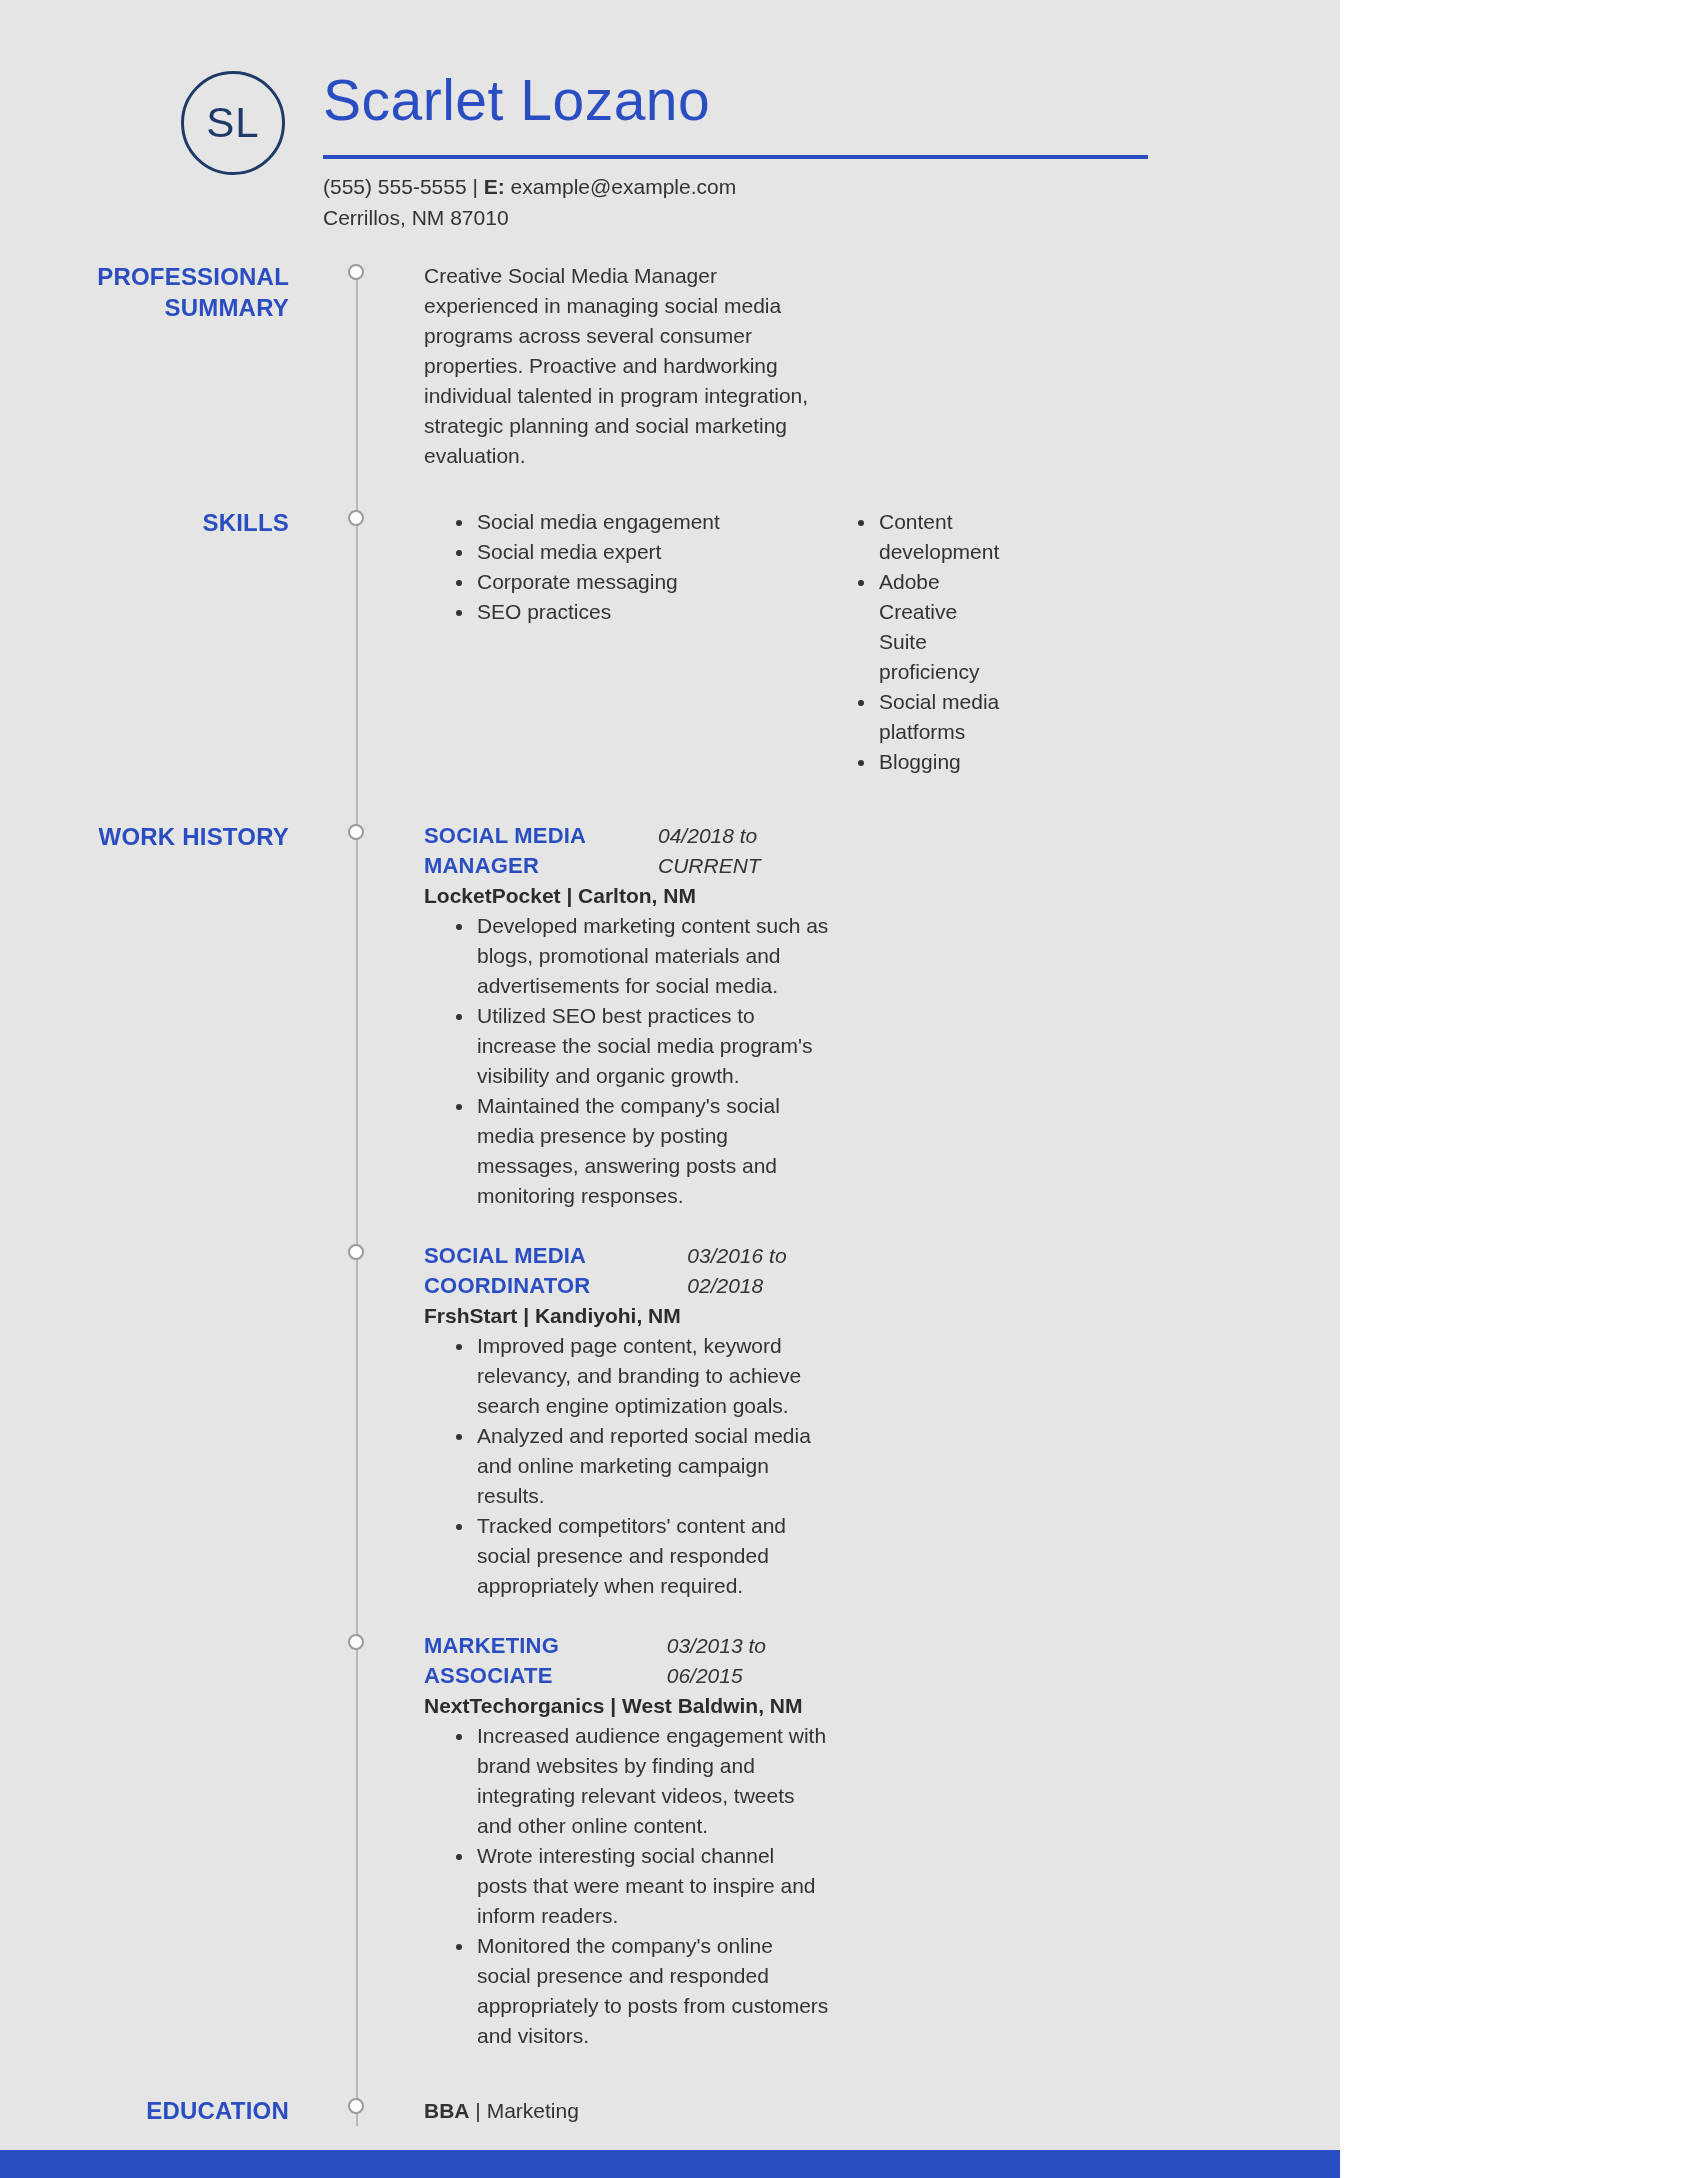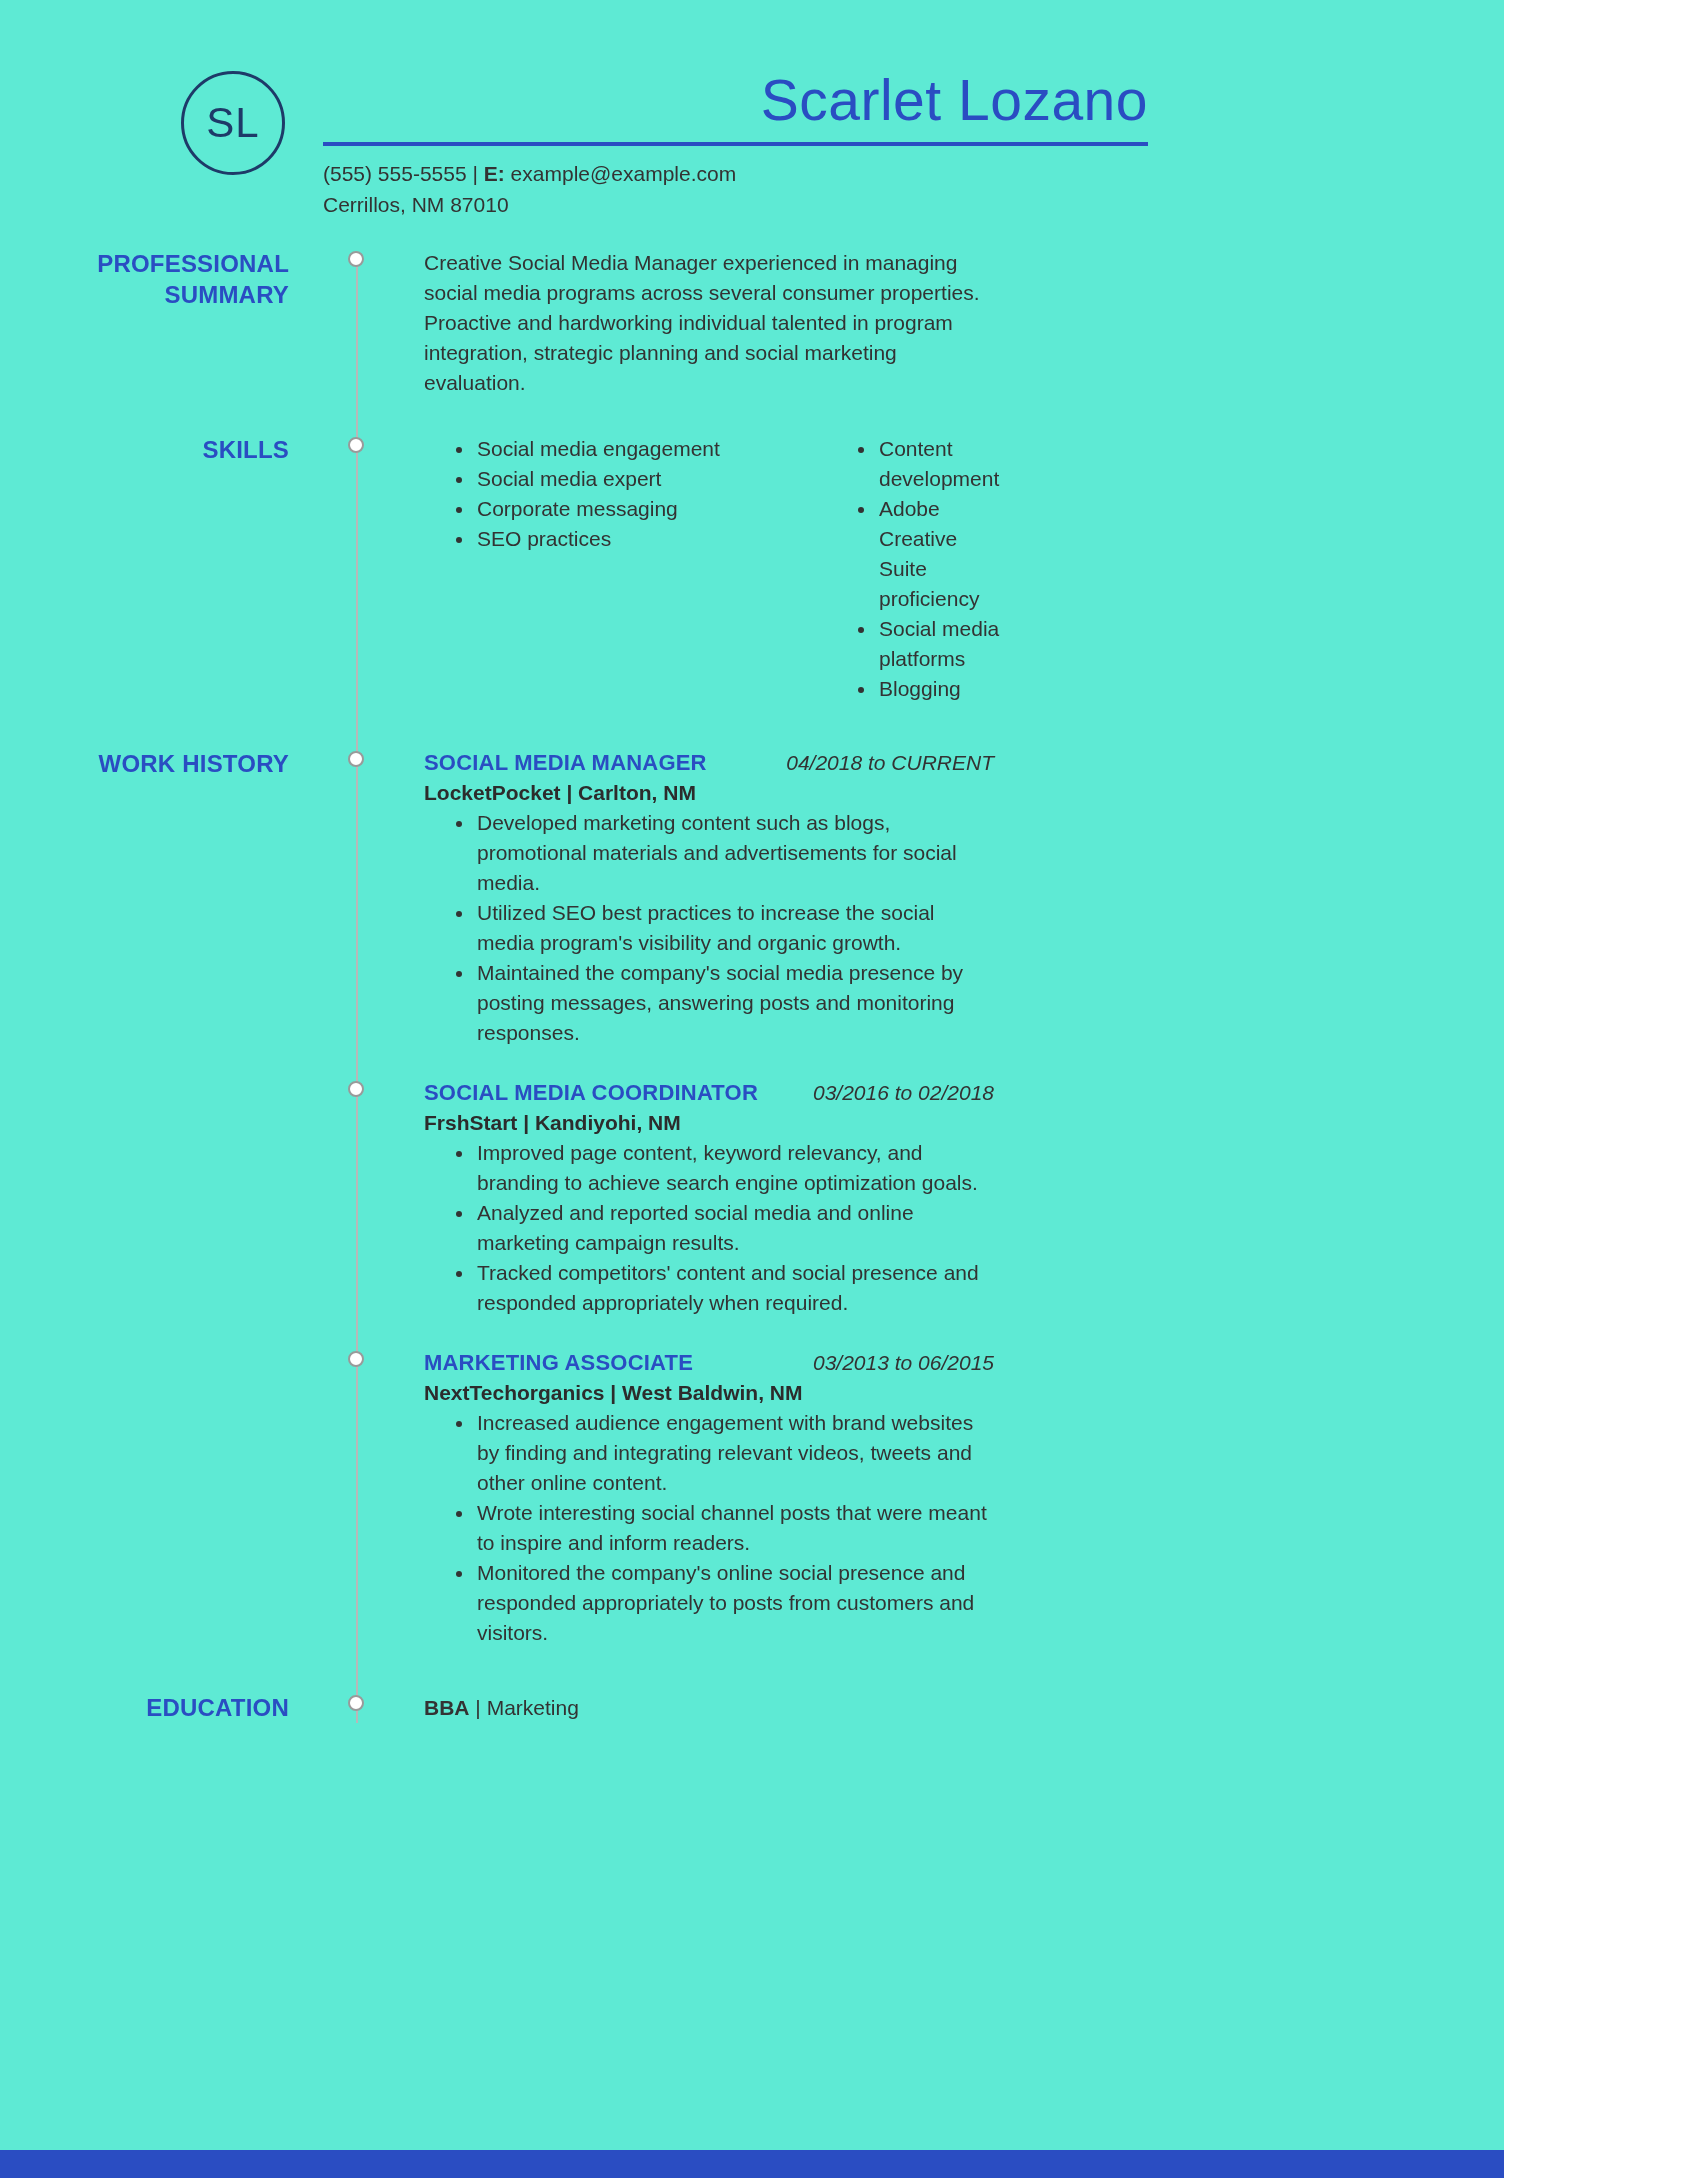--- a/index.html
+++ b/index.html
@@ -9,23 +9,23 @@
     --text:#333333;
   }
   *{box-sizing:border-box;}
   html,body{margin:0;padding:0;background:#ffffff;}
   body{
     font-family:"Liberation Sans","DejaVu Sans",sans-serif;
     color:var(--text);
   }
   .page{
     position:relative;
-    width:1504px;
+    width:1340px;
     height:2178px;
-    background:#5eead4;
+    background:#e5e5e5;
     overflow:hidden;
   }
 
   
   .header{
     display:flex;
     align-items:flex-start;
     padding:71px 0 0 181px;
     gap:38px;
   }
@@ -34,27 +34,26 @@
     width:104px;height:104px;
     border:3px solid var(--monogram);
     border-radius:50%;
     display:flex;align-items:center;justify-content:center;
     color:var(--monogram);
     font-size:42px;
     letter-spacing:1px;
   }
   .header-main{width:825px;}
   .name{
-    margin:0 0 11px 0;
+    margin:0 0 24px 0;
     font-size:57px;
     font-weight:400;
     line-height:1.05;
     color:var(--accent);
     letter-spacing:0.5px;
-    text-align:right;
   }
   .rule{
     height:4px;
     background:var(--accent);
     margin:0 0 12px 0;
   }
   .contact{
     font-size:21px;
     line-height:31px;
     color:var(--text);

